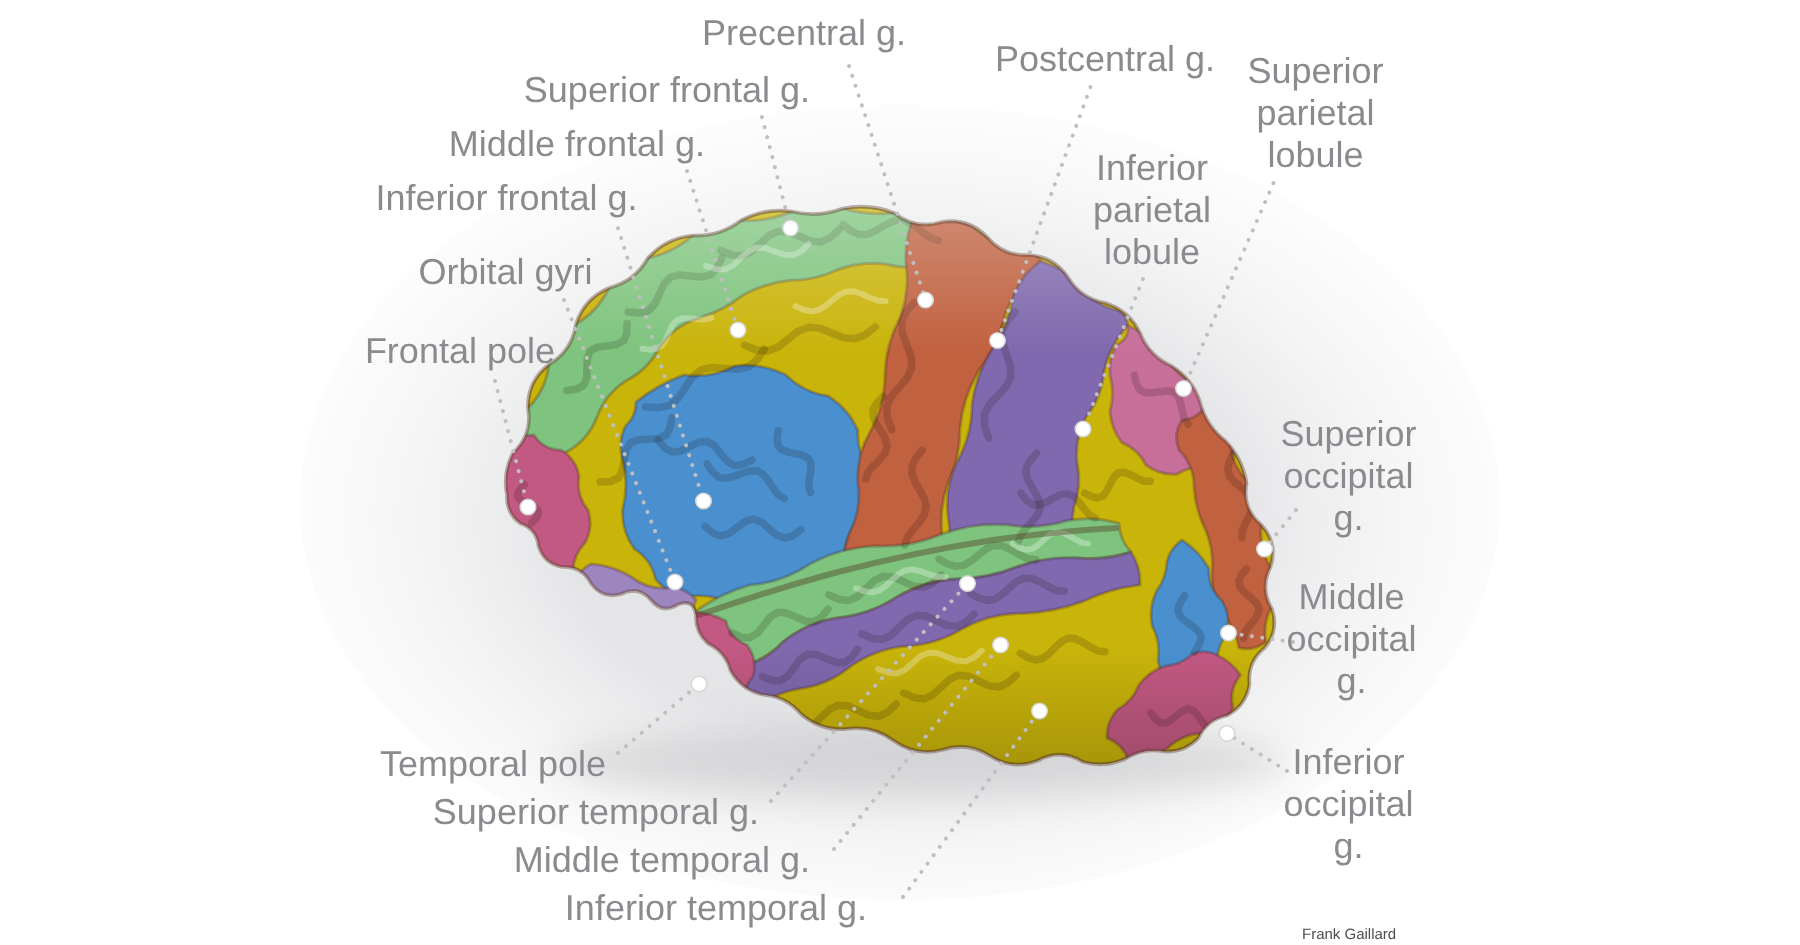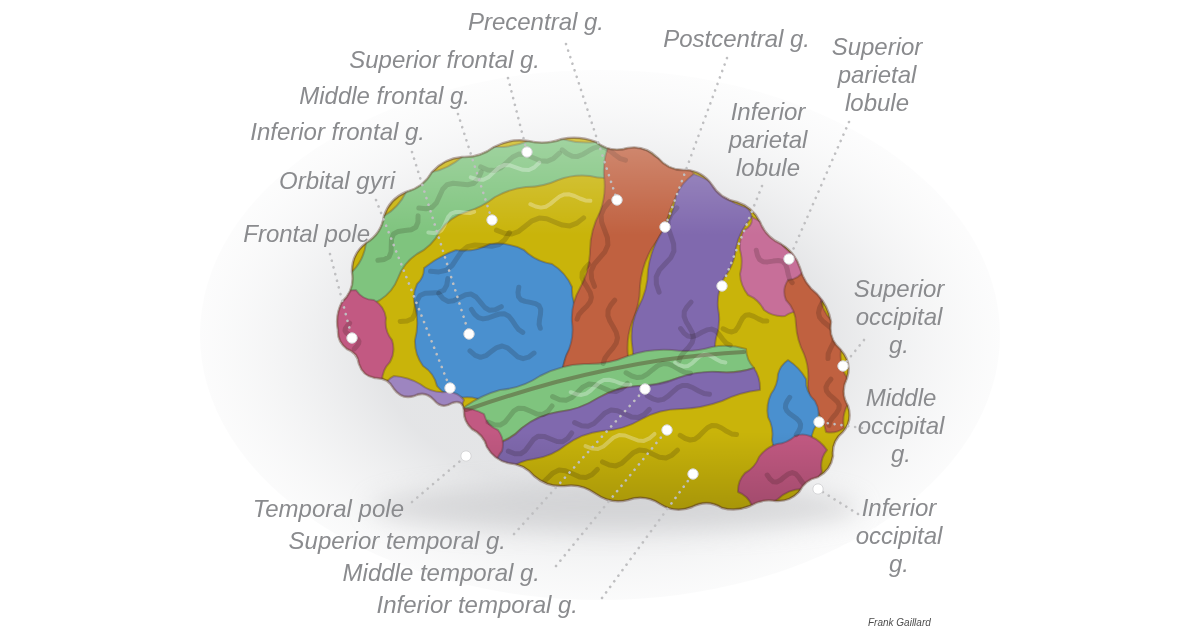--- a/index.html
+++ b/index.html
@@ -1,17 +1,17 @@
 <!DOCTYPE html>
 <html><head>
 <meta charset="utf-8">
 <style>
   html,body{margin:0;padding:0;background:#ffffff;}
   .canvas{position:relative;width:1200px;height:630px;background:#fde047;overflow:hidden;
-          font-family:"Liberation Sans", sans-serif;font-style:italic;}
+          font-family:"Liberation Sans", sans-serif;}
   svg{position:absolute;left:0;top:0;}
   svg text.lbl{font-family:"Liberation Sans", sans-serif;font-size:24px;fill:#8a8b8e;}
   svg text.credit{font-family:"Liberation Sans", sans-serif;font-size:10px;fill:#4d4d4d;}
   #brain path.region{stroke:rgba(70,40,40,0.28);stroke-width:2;stroke-linejoin:round;}
   #sulci path{fill:none;stroke:rgba(25,10,5,0.17);stroke-width:5;stroke-linecap:round;stroke-linejoin:round;}
   #glints path{fill:none;stroke:rgba(255,255,255,0.30);stroke-width:4;stroke-linecap:round;stroke-linejoin:round;}
   .outline{fill:none;stroke:rgba(95,60,45,0.40);stroke-width:2.5;stroke-linejoin:round;}
   .sylvian{fill:none;stroke:rgba(80,45,25,0.38);stroke-width:4;stroke-linecap:round;}
   .leader{stroke:#bfbfc1;stroke-width:2.6;stroke-dasharray:0.1 6.8;stroke-linecap:round;}
   .marker{fill:#ffffff;stroke:#d6d6d8;stroke-width:1;}

